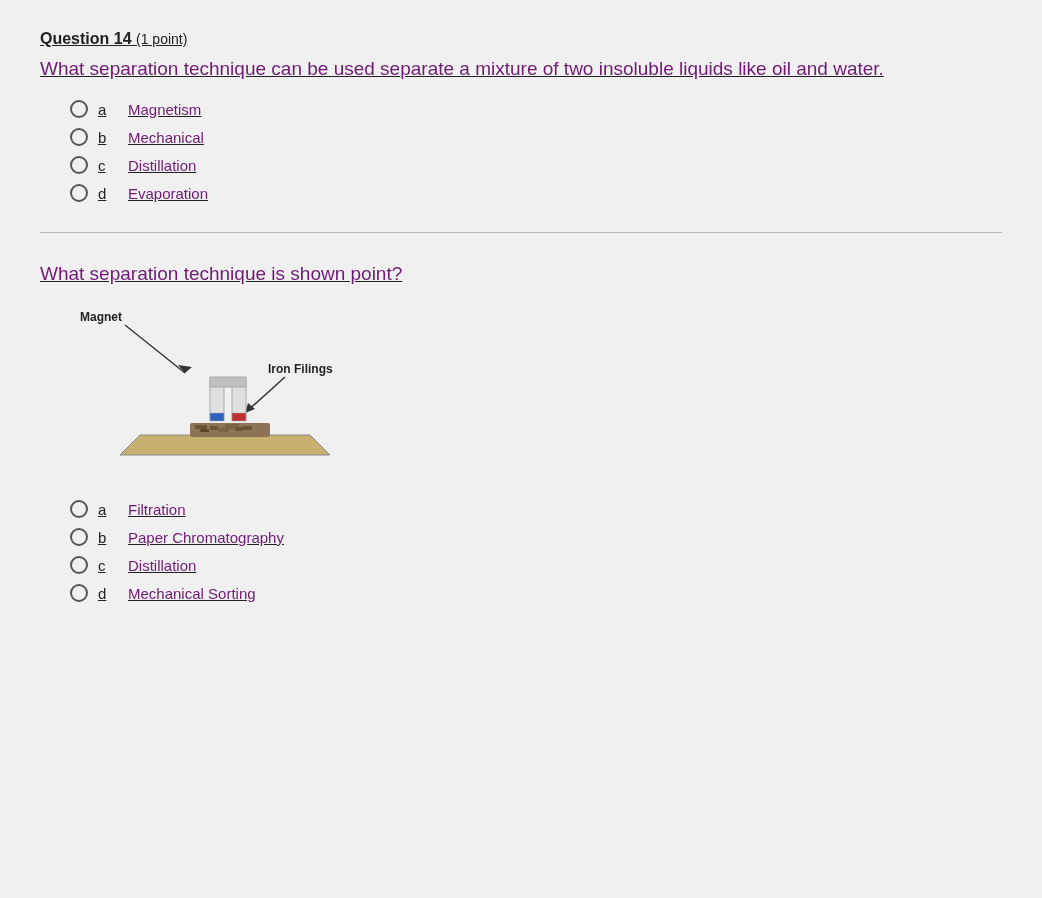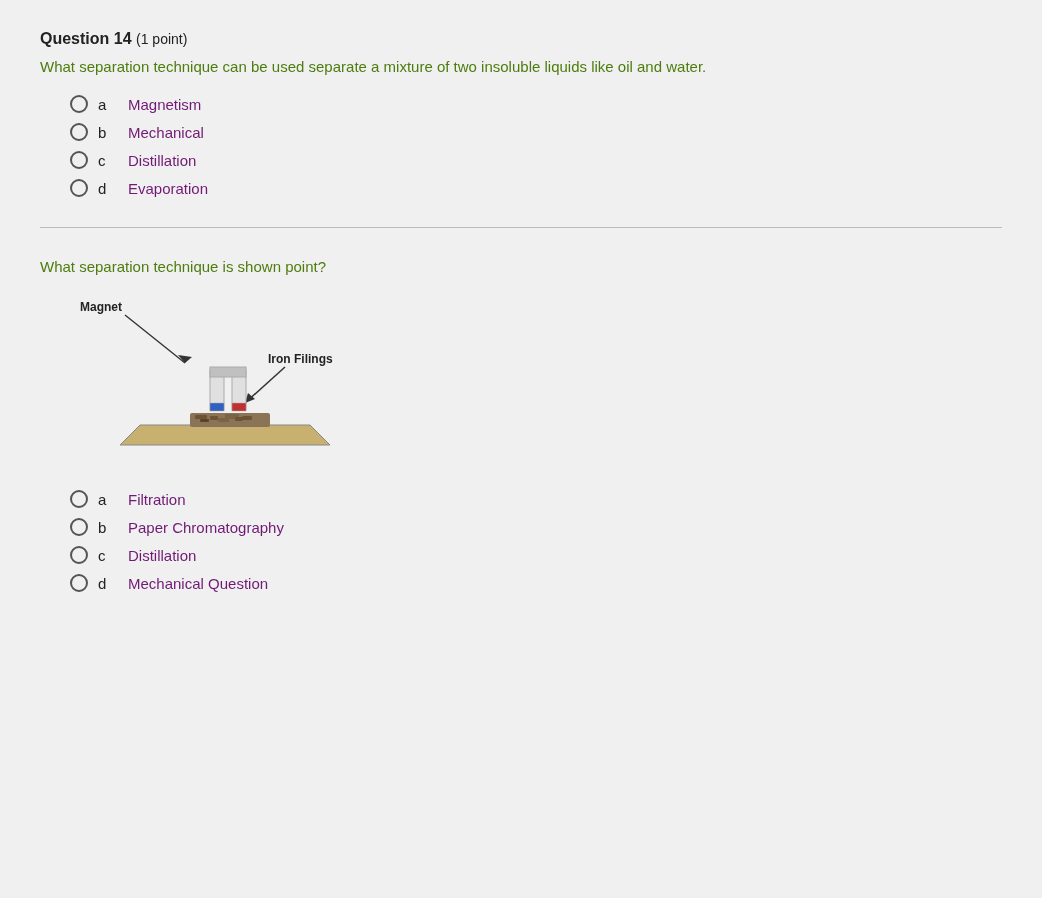--- a/index.html
+++ b/index.html
@@ -19,37 +19,38 @@
 
     .page-container {
       background-color: #f0f0f0;
       width: 1042px;
       min-height: 898px;
       padding: 30px 40px 30px 40px;
     }
 
     .question-block {
       margin-bottom: 10px;
+      text-decoration: underline;
     }
 
     .question-title {
       font-weight: bold;
       font-size: 16px;
       margin-bottom: 10px;
     }
 
     .question-title .point-label {
       font-weight: normal;
       font-size: 14px;
     }
 
     .question-text {
-      font-size: 15px;
+      font-size: 19px;
       margin-bottom: 20px;
-      color: #4d7c0f;
+      color: #701a75;
     }
 
     .options-list {
       list-style: none;
       padding: 0;
       margin-left: 30px;
     }
 
     .option-item {
       display: flex;
@@ -182,18 +183,18 @@
         <span class="option-text">Paper Chromatography</span>
       </li>
       <li class="option-item">
         <span class="radio-circle"></span>
         <span class="option-letter">c</span>
         <span class="option-text">Distillation</span>
       </li>
       <li class="option-item">
         <span class="radio-circle"></span>
         <span class="option-letter">d</span>
-        <span class="option-text">Mechanical Question</span>
+        <span class="option-text">Mechanical Sorting</span>
       </li>
     </ul>
   </div>
 
 </div>
 
 </body></html>

